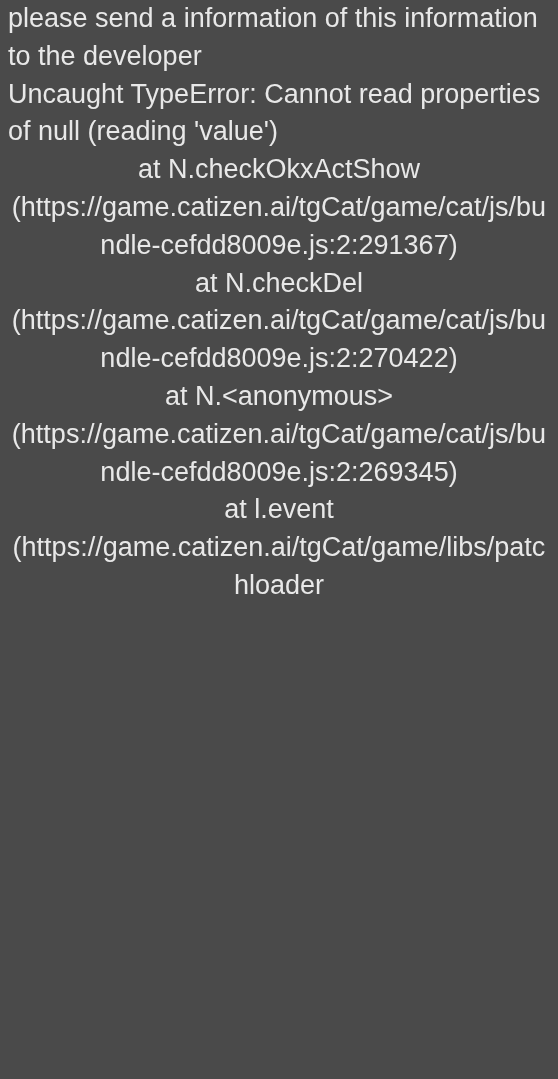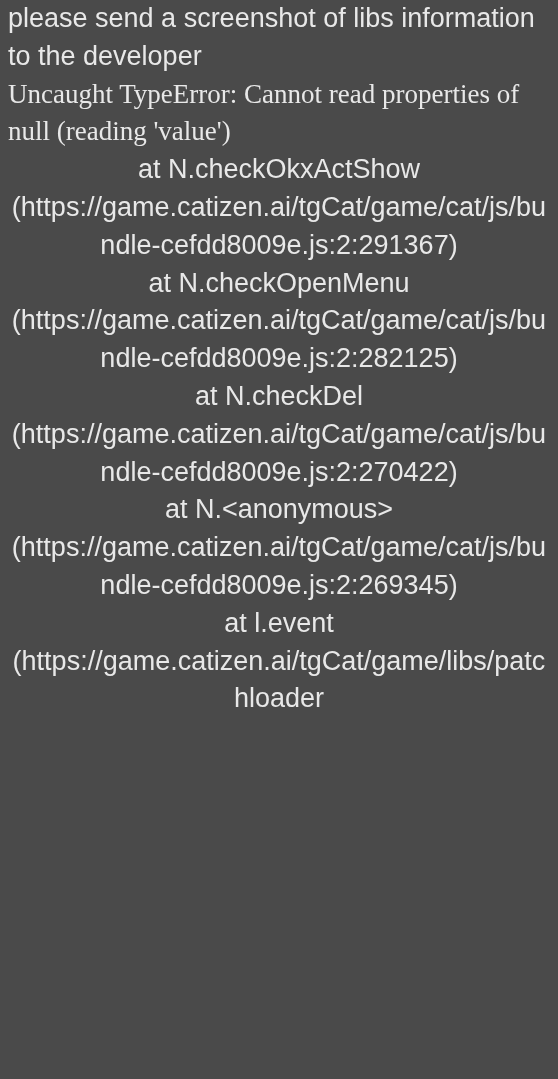--- a/index.html
+++ b/index.html
@@ -20,32 +20,30 @@
     word-wrap: break-word;
   }
   .error-container {
     width: 100%;
   }
   .intro-line {
     display: block;
   }
   .error-title {
     display: block;
-    font-family: Liberation Serif, serif;
   }
   .stack-entry {
     display: block;
     text-indent: 0;
     text-align: center;
   }
 </style>
 </head>
 <body>
 
 <div class="error-container">
-  <span class="intro-line">please send a screenshot of libs information to the developer</span>
+  <span class="intro-line">please send a information of this information to the developer</span>
   <span class="error-title">Uncaught TypeError: Cannot read properties of null (reading 'value')</span>
   <span class="stack-entry">    at N.checkOkxActShow (https://game.catizen.ai/tgCat/game/cat/js/bundle-cefdd8009e.js:2:291367)</span>
-  <span class="stack-entry">    at N.checkOpenMenu (https://game.catizen.ai/tgCat/game/cat/js/bundle-cefdd8009e.js:2:282125)</span>
   <span class="stack-entry">    at N.checkDel (https://game.catizen.ai/tgCat/game/cat/js/bundle-cefdd8009e.js:2:270422)</span>
   <span class="stack-entry">    at N.&lt;anonymous&gt; (https://game.catizen.ai/tgCat/game/cat/js/bundle-cefdd8009e.js:2:269345)</span>
   <span class="stack-entry">    at l.event (https://game.catizen.ai/tgCat/game/libs/patchloader</span>
 </div>
 
 </body></html>

